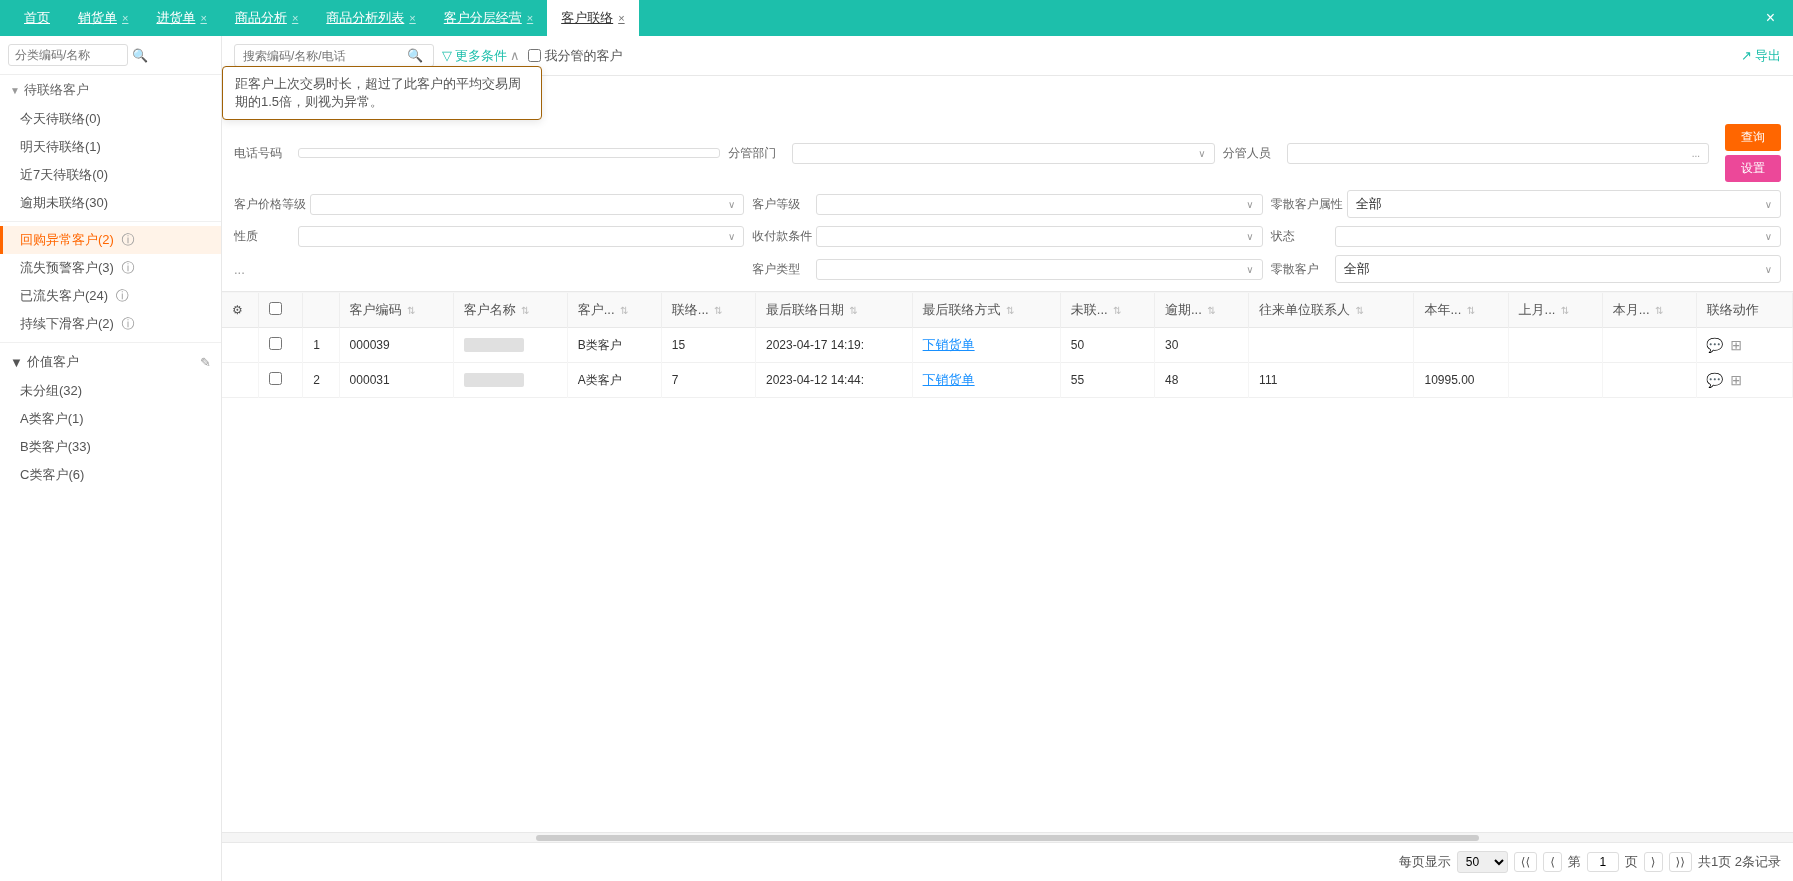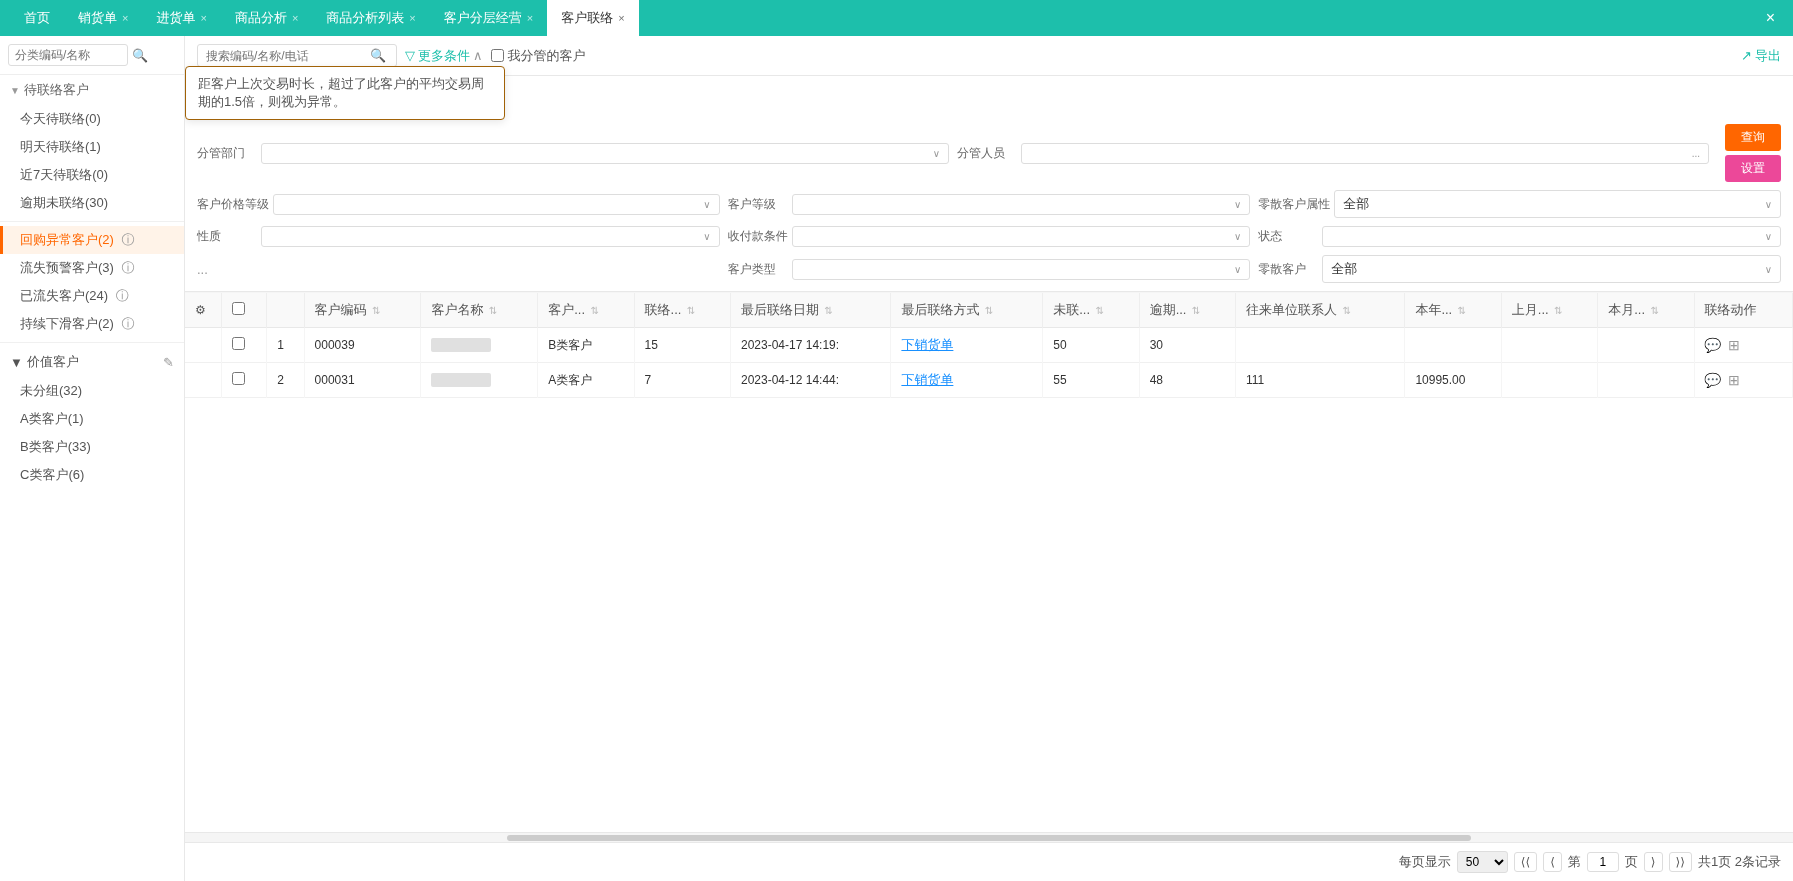--- a/index.html
+++ b/index.html
@@ -17,20 +17,21 @@
     }
     .top-nav .nav-item {
       padding: 0 14px;
       height: 36px;
       display: flex;
       align-items: center;
       cursor: pointer;
       font-size: 13px;
       color: white;
       white-space: nowrap;
+      text-decoration: underline;
     }
     .top-nav .nav-item.active {
       background: white;
       color: #333;
     }
     .top-nav .nav-item .close-x {
       margin-left: 5px;
       font-size: 11px;
       opacity: 0.7;
     }
@@ -47,21 +48,21 @@
     }
 
     
     .main-layout {
       display: flex;
       height: calc(881px - 36px);
     }
 
     
     .sidebar {
-      width: 185px;
+      width: 222px;
       background: white;
       border-right: 1px solid #e8e8e8;
       display: flex;
       flex-direction: column;
       overflow-y: auto;
       flex-shrink: 0;
     }
     .sidebar-search {
       padding: 8px;
       border-bottom: 1px solid #eee;
@@ -519,20 +520,26 @@
       </div>
     </div>
 
     <div class="filter-panel" style="position:relative;">
 
       <div class="tooltip-box" style="top:-10px;left:0px;position:absolute;z-index:200;">
         <span>距客户上次交易时长，超过了此客户的平均交易周期的1.5倍，则视为异常。</span>
       </div>
 
       <div class="filter-row" style="margin-top:40px;">
+        <div class="filter-field">
+          <label>电话号码</label>
+          <div class="filter-select" style="min-width:300px;">
+            <span></span>
+          </div>
+        </div>
         <div class="filter-field">
           <label>分管部门</label>
           <div class="filter-select" style="flex:1;">
             <span></span>
             <span class="chevron">∨</span>
           </div>
         </div>
         <div class="filter-field">
           <label>分管人员</label>
           <div class="filter-select" style="flex:1;">

